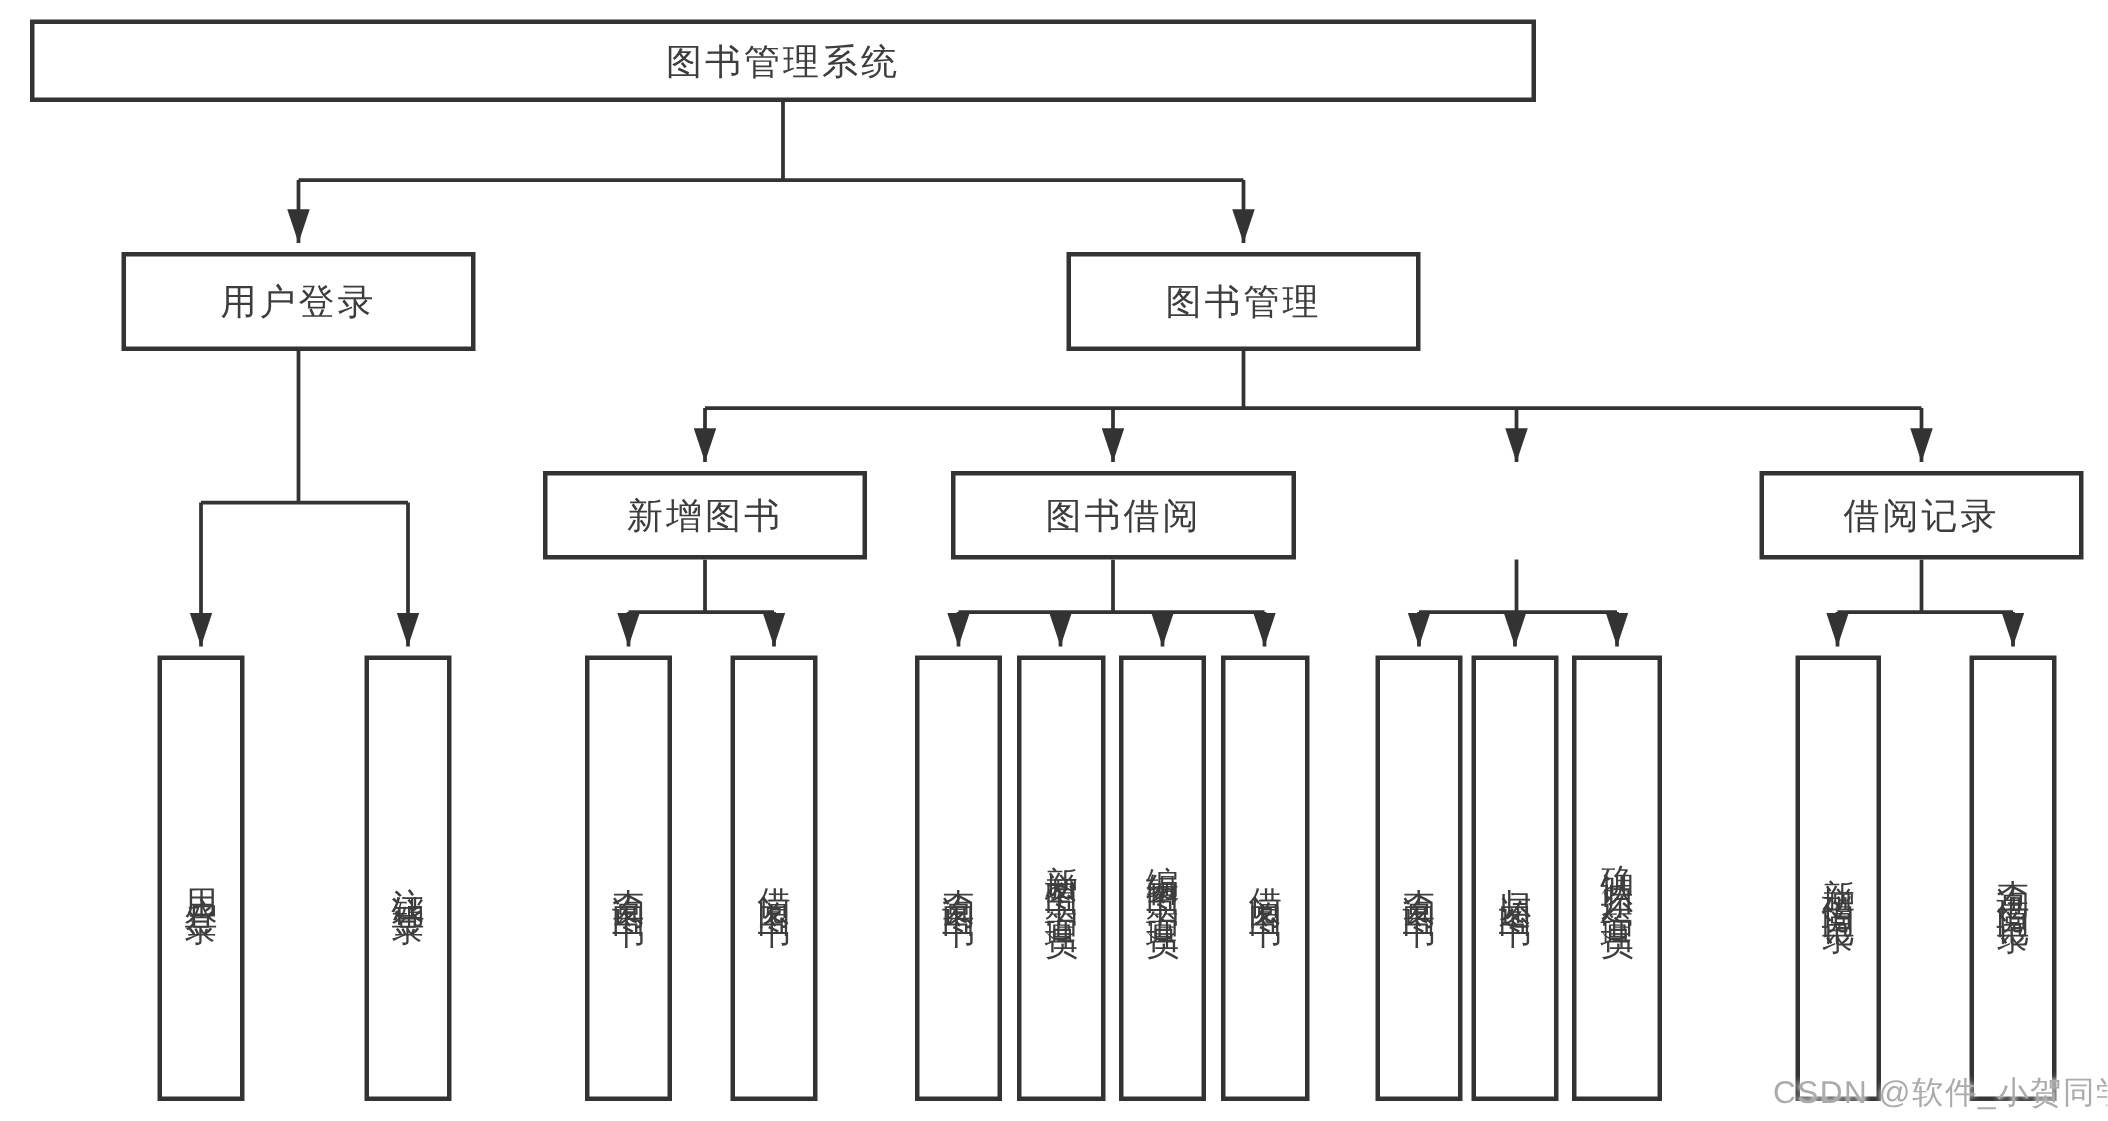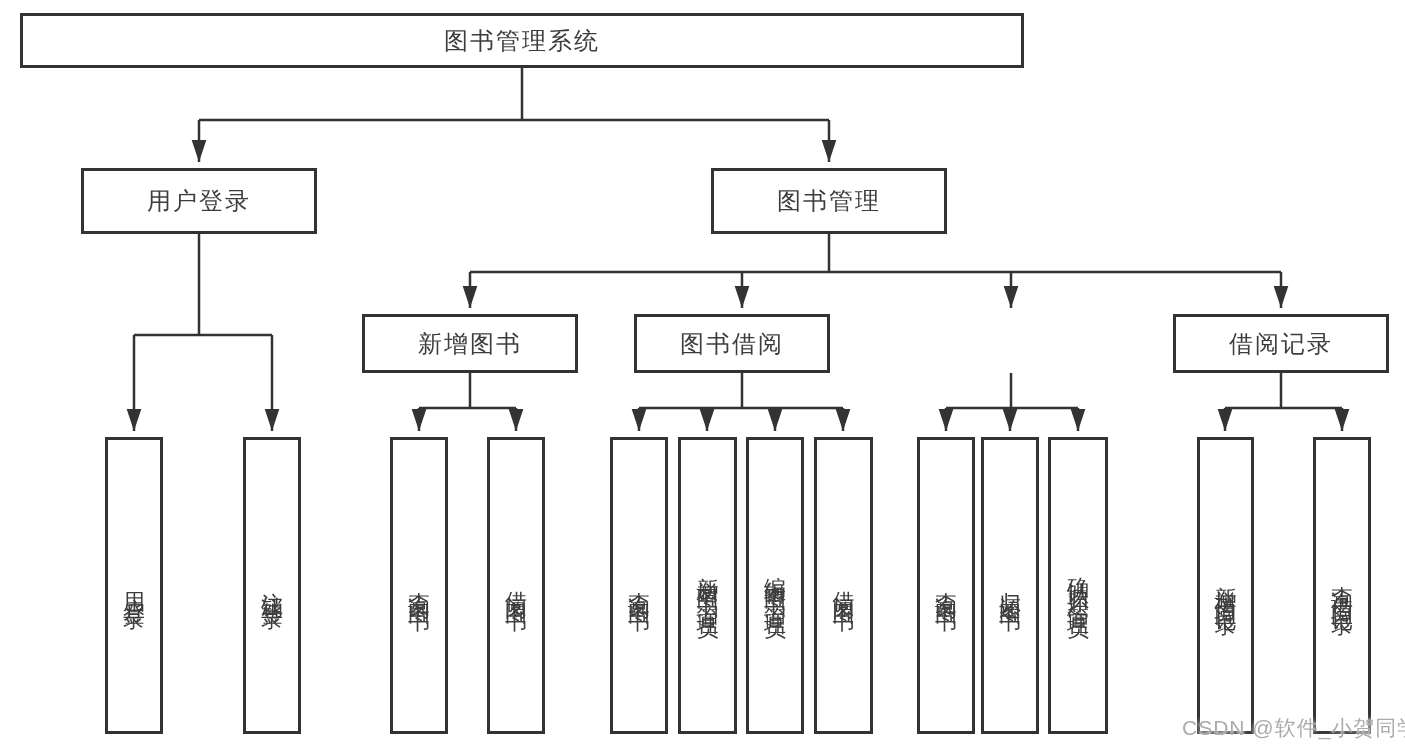--- a/index.html
+++ b/index.html
@@ -43,21 +43,21 @@
     line-height: 1;
     font-size: 22px;
   }
   
   .n-root   { left: 20px;  top: 13px;  width: 1004px; height: 55px; }
   
   .n-login  { left: 81px;  top: 168px; width: 236px; height: 66px; }
   .n-mgmt   { left: 711px; top: 168px; width: 236px; height: 66px; }
   
   .n-rec    { left: 362px;  top: 314px; width: 216px; height: 59px; }
-  .n-borrow { left: 634px;  top: 314px; width: 196px; height: 59px; }
+  .n-borrow { left: 634px;  top: 314px; width: 230px; height: 59px; }
   .n-cur    { left: 903px;  top: 314px; width: 216px; height: 59px; }
   .n-hist   { left: 1173px; top: 314px; width: 216px; height: 59px; font-family: Liberation Mono, monospace; }
   
   .leaf { top: 437px; height: 297px; width: 58px; }
   .l-g1a { left: 105px; }
   .l-g1b { left: 243px; }
   .l-g2a { left: 390px; }
   .l-g2b { left: 487px; }
   .l-g3a { left: 610px; }
   .l-g3b { left: 678px; width: 59px; }

